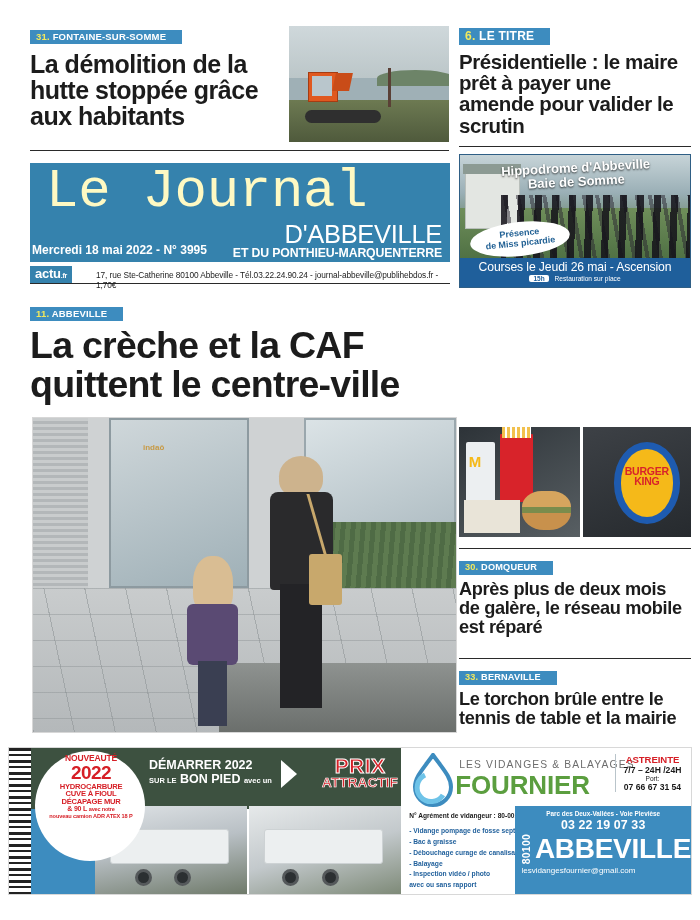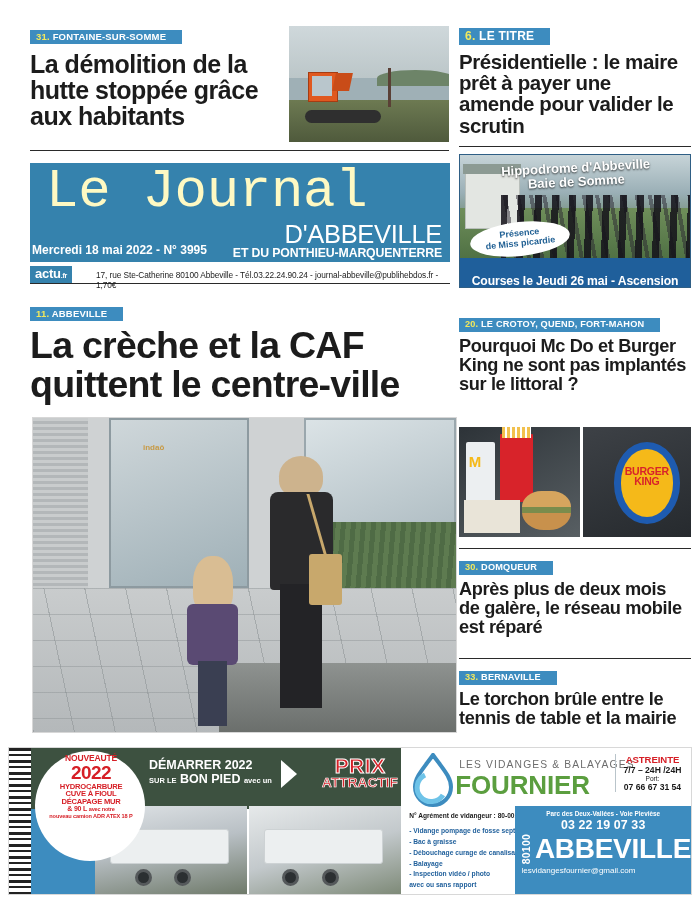--- a/index.html
+++ b/index.html
@@ -133,21 +133,21 @@
     position: absolute; left: 10px; bottom: 31px; width: 100px; height: 34px;
     background: #ffffff; border-radius: 50%;
     color: #1f5f93; font-size: 9px; font-weight: bold; text-align: center;
     line-height: 1.15; padding-top: 6px;
     transform: rotate(-6deg);
   }
   .hippo .hbar {
     position: absolute; left: 0; bottom: 0; width: 100%; height: 29px;
     background: #1f5f9b; color: #ffffff; text-align: center;
   }
-  .hippo .hbar .big { font-size: 12.2px; font-weight: bold; padding-top: 16px; letter-spacing:-0.01em; }
+  .hippo .hbar .big { font-size: 12.2px; font-weight: normal; padding-top: 2px; letter-spacing:-0.01em; }
   .hippo .hbar .row2 { display:flex; align-items:center; justify-content:center; gap:6px; margin-top:1px; }
   .hippo .hbar .pill {
     background:#ffffff; color:#1f5f9b; font-size:6.5px; font-weight:bold;
     padding:0 4px; border-radius:2px;
   }
   .hippo .hbar .small { font-size: 6.6px; }
 
   
   .main-left { position: absolute; left: 30px; top: 303px; width: 424px; }
   .main-left .kicker { font-size: 9.5px; margin-bottom: 5px; }
@@ -445,29 +445,20 @@
       <div class="legs"></div>
         <div class="bag"></div>
     </div>
     <div class="pm-kid">
       <div class="hair"></div>
         <div class="top"></div>
         <div class="legs"></div>
     </div>
   </div>
 
-  <div class="col-right">
-    <div class="blk">
-      <div class="kicker">
-        <span class="num">20.</span>
-        <span>LE CROTOY, QUEND, FORT-MAHON</span>
-      </div>
-      <div class="headline">Pourquoi Mc Do et Burger King ne sont pas implantés sur le littoral ?</div>
-    </div>
-  </div>
 
   <div class="photo-food">
     <div class="half mcdo">
       <div class="mc-cup"></div>
         <div class="mc-fry"></div>
       <div class="mc-box"></div>
         <div class="mc-burger"></div>
       <div class="mc-m">M</div>
     </div>
     <div class="half bk">

